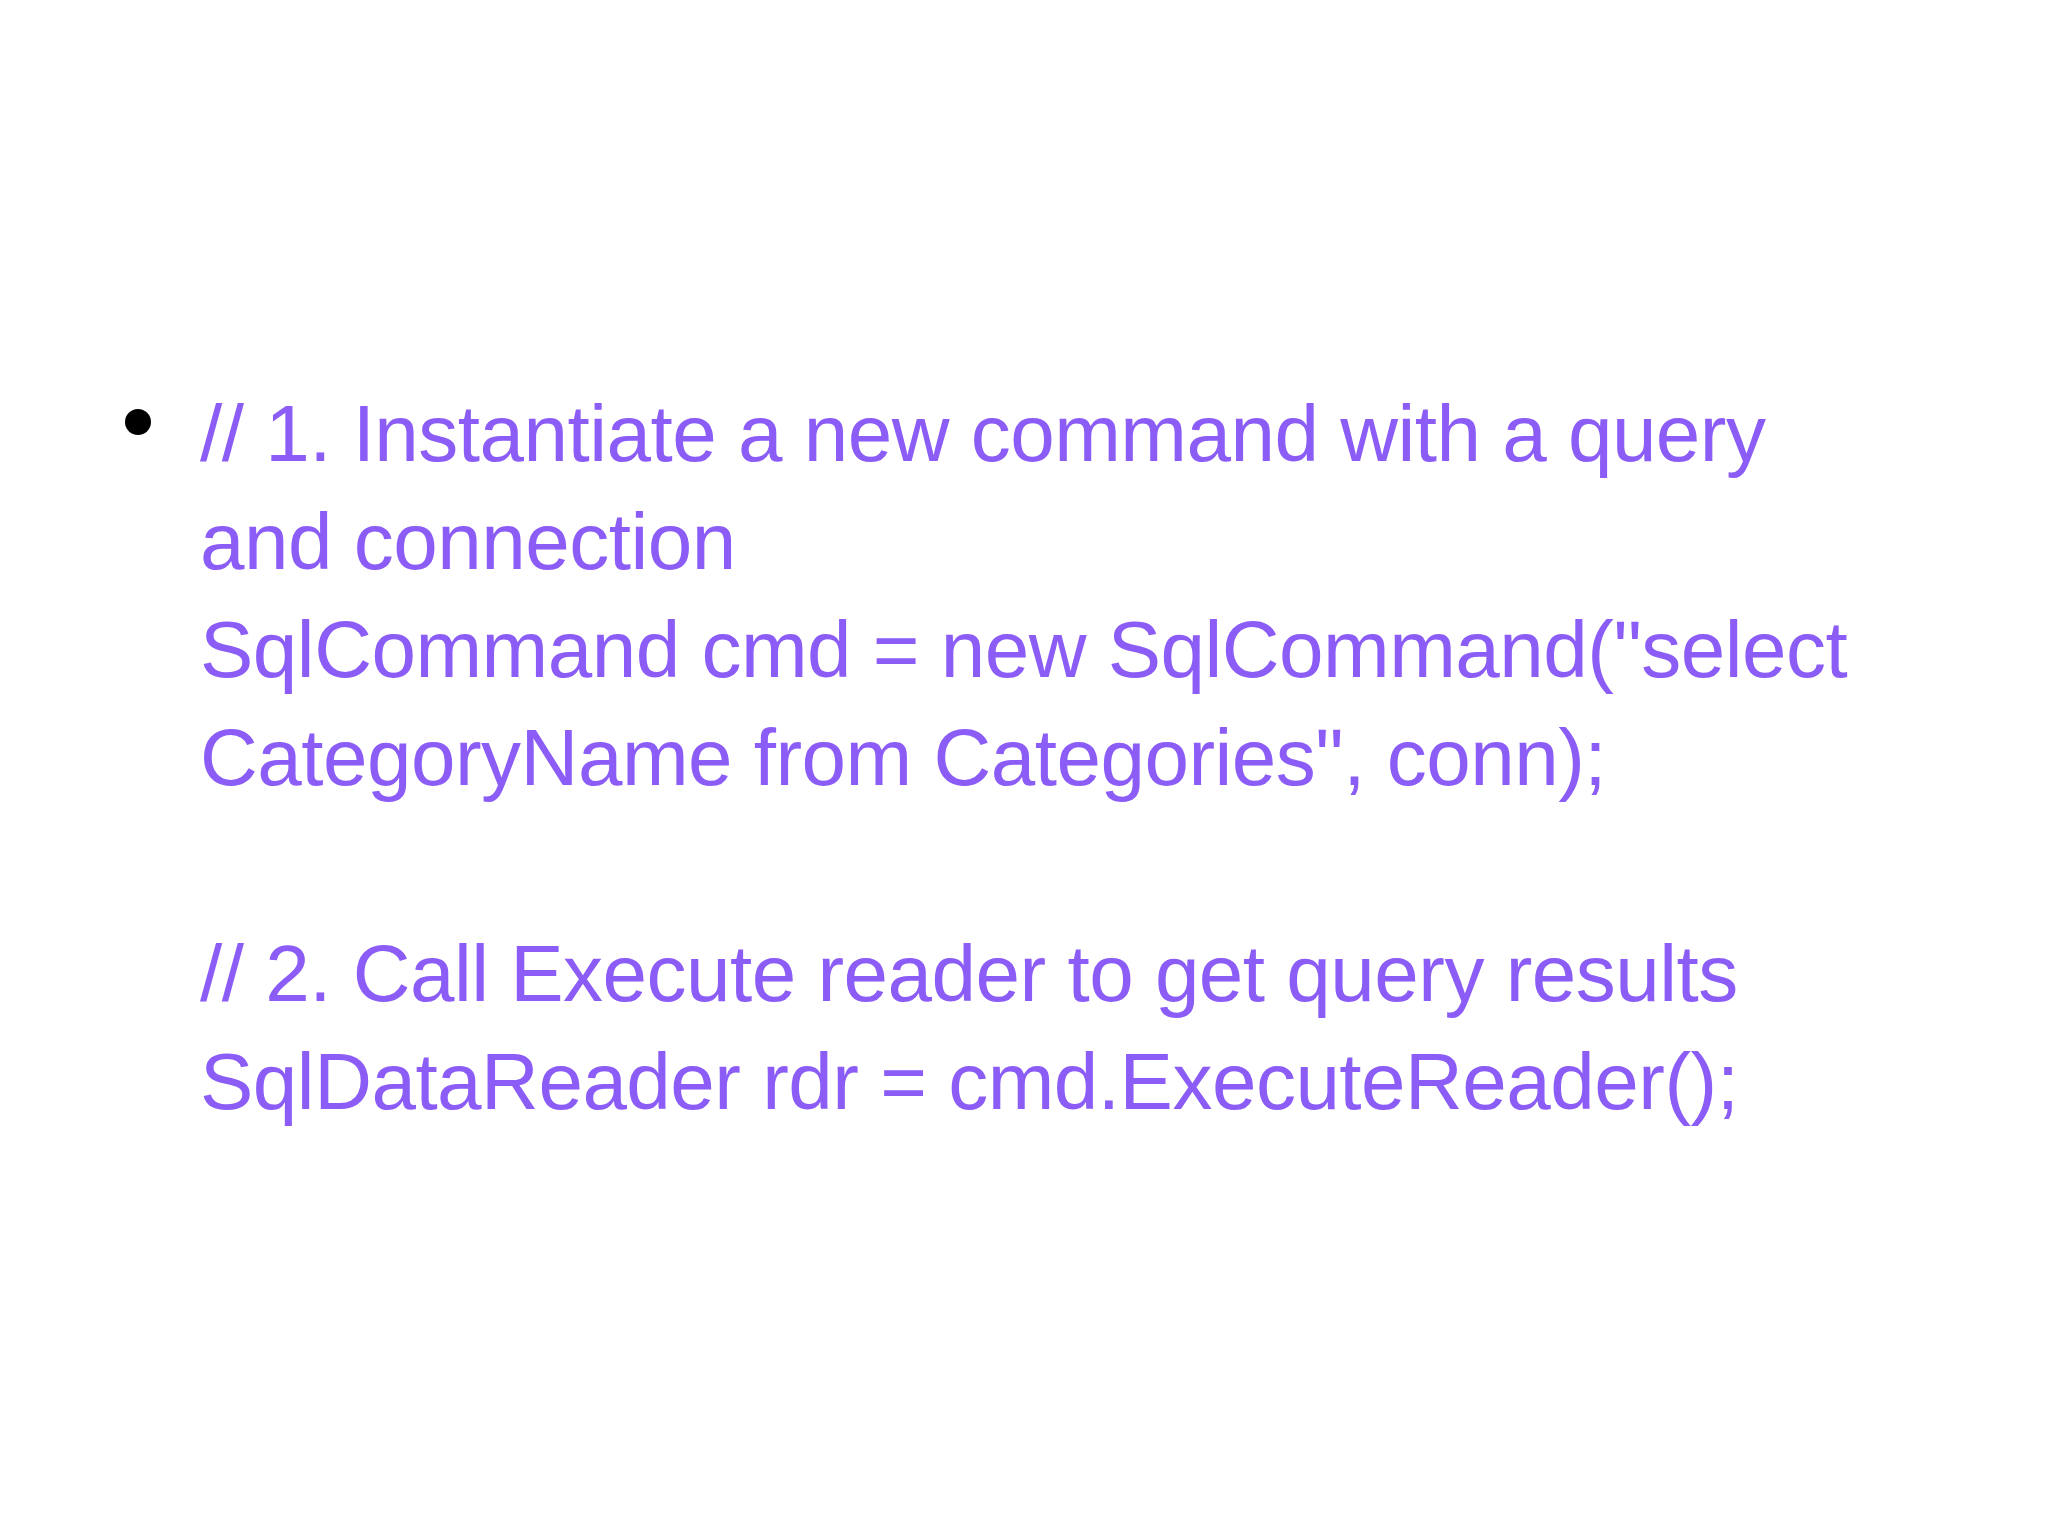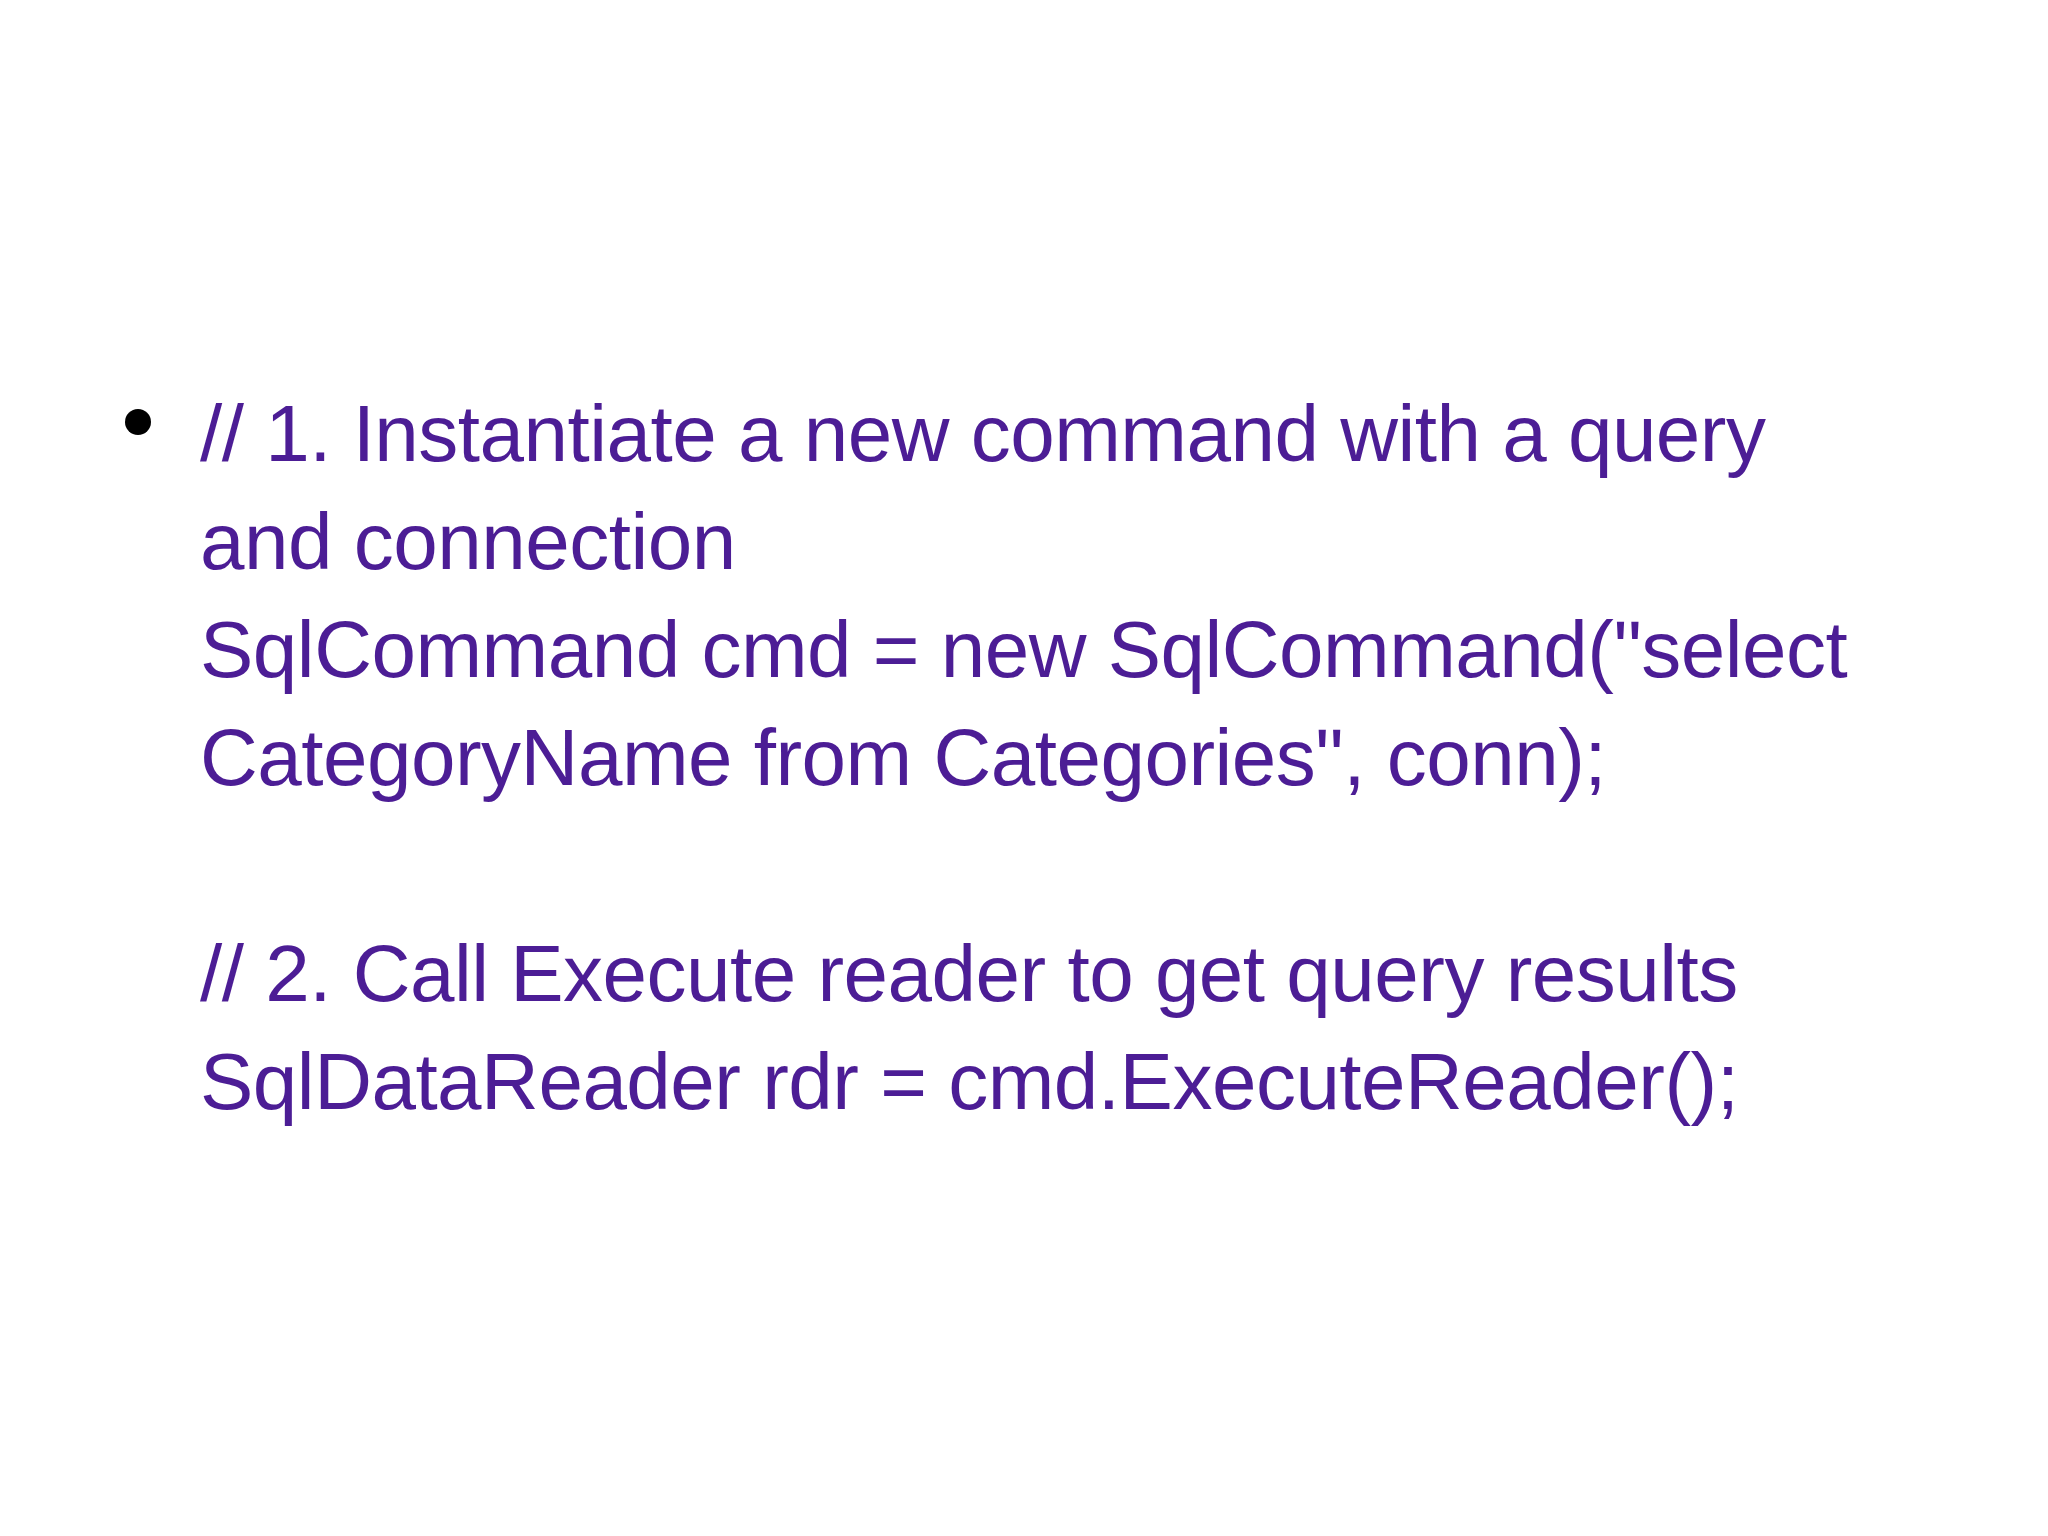--- a/index.html
+++ b/index.html
@@ -29,21 +29,21 @@
     background: #000000;
   }
   .bullet-text {
     position: absolute;
     left: 200px;
     top: 380px;
     width: 1760px;
     font-size: 80px;
     line-height: 108px;
     letter-spacing: -0.5px;
-    color: #4c1d95;
+    color: #8b5cf6;
     white-space: pre;
   }
   .code-line {
     height: 108px;
   }
 </style>
 </head>
 <body>
 
 <div class="slide">

